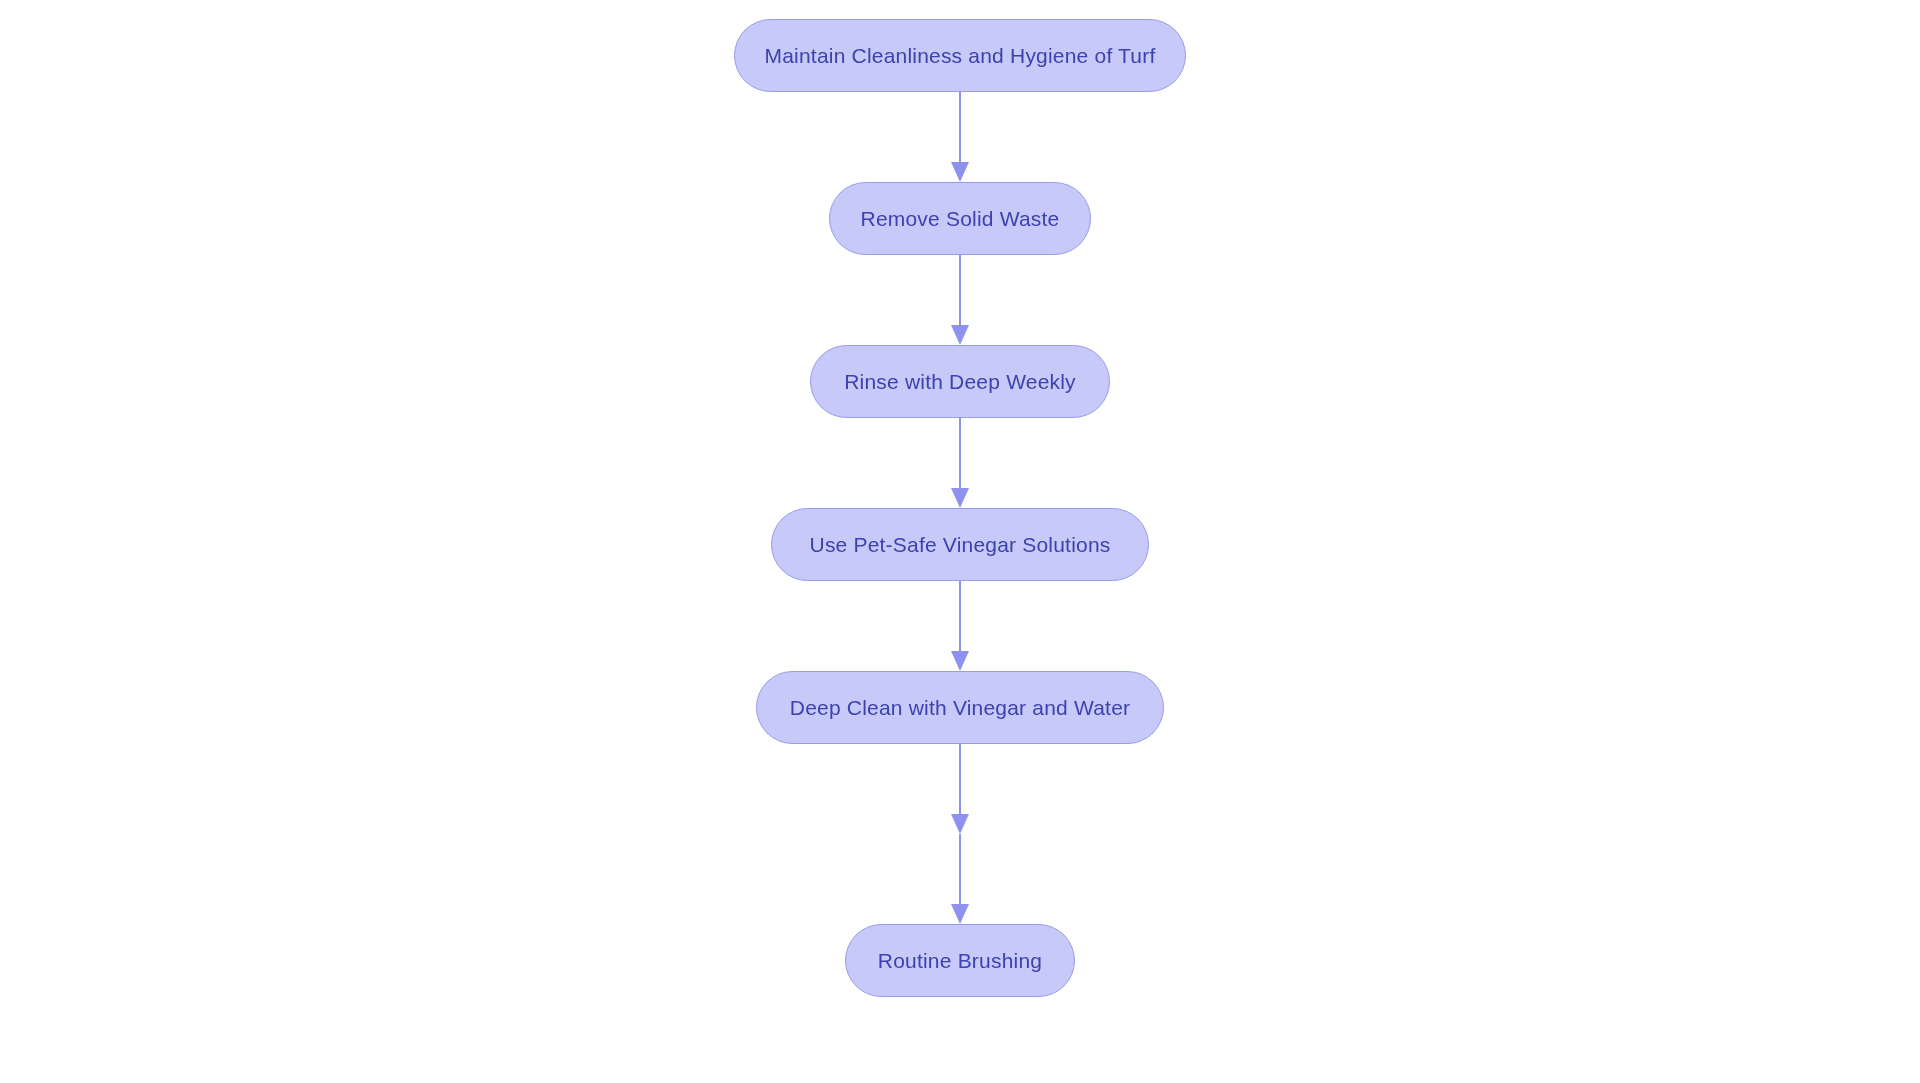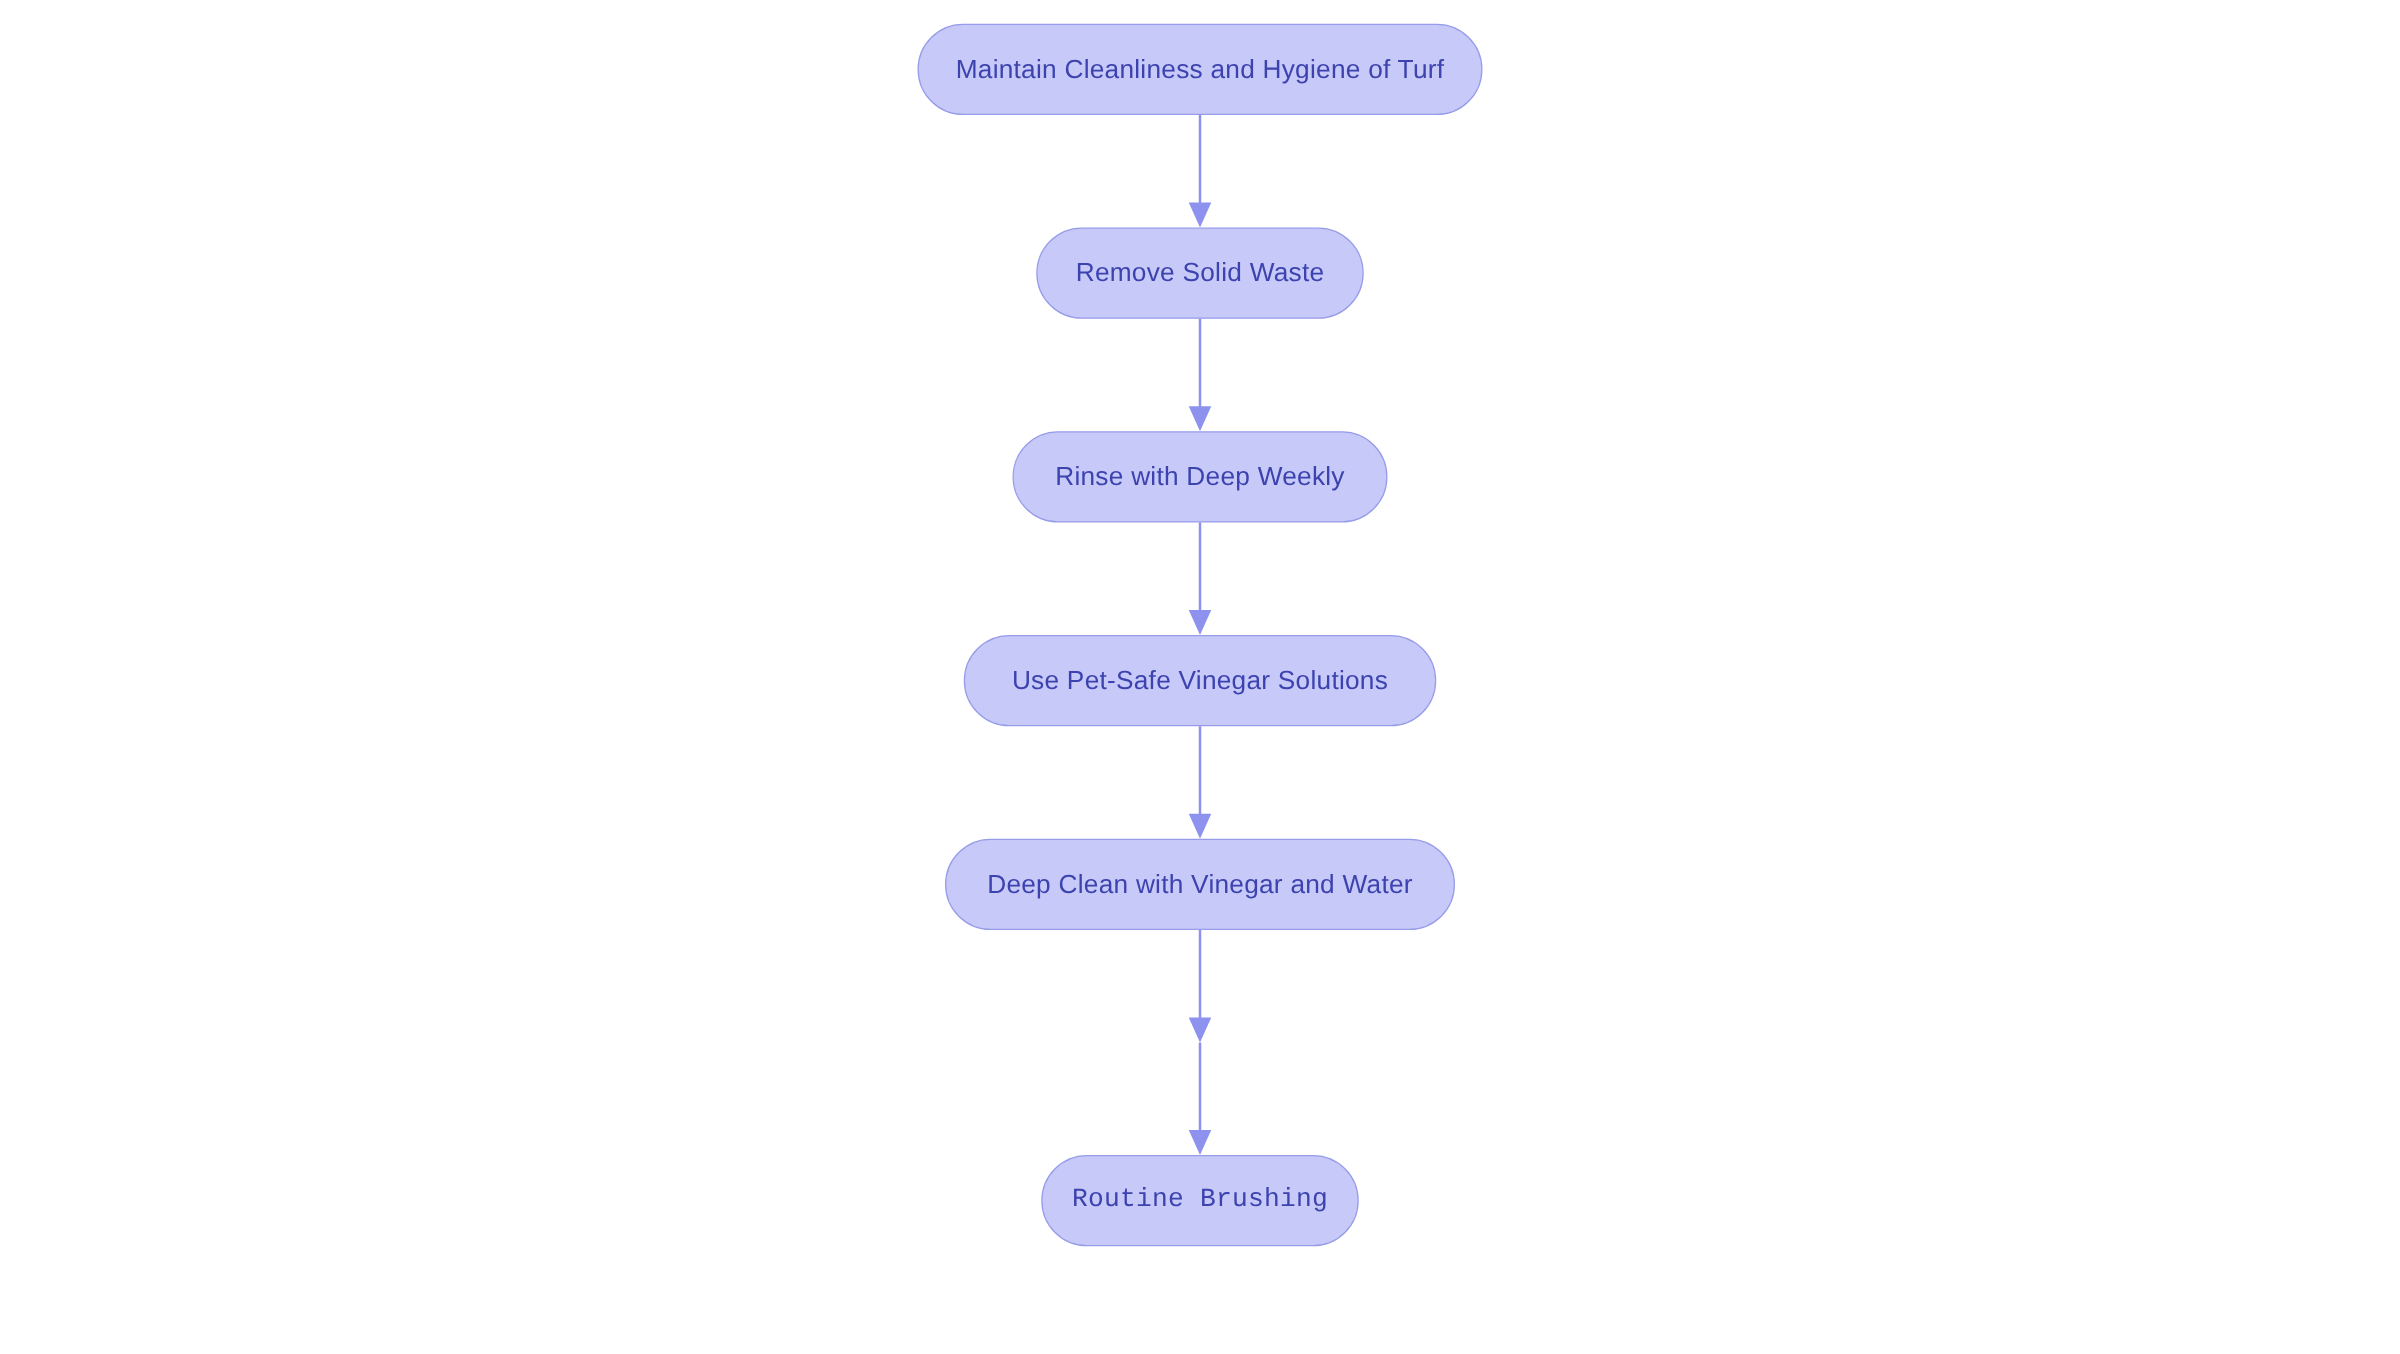--- a/index.html
+++ b/index.html
@@ -102,17 +102,17 @@
     <span class="node-label">Deep Clean with Vinegar and Water</span>
   </div>
       <div class="arrow">
     <div class="arrow-line"></div>
     <div class="arrow-head"></div>
   </div>
       <div class="arrow">
     <div class="arrow-line"></div>
     <div class="arrow-head"></div>
   </div>
-      <div class="node" style="min-width: 230px; font-family: Liberation Mono, monospace;">
+      <div class="node" style="min-width: 230px;">
     <span class="node-label">Routine Brushing</span>
   </div>
     </div>
 </div>
 
 </body></html>

